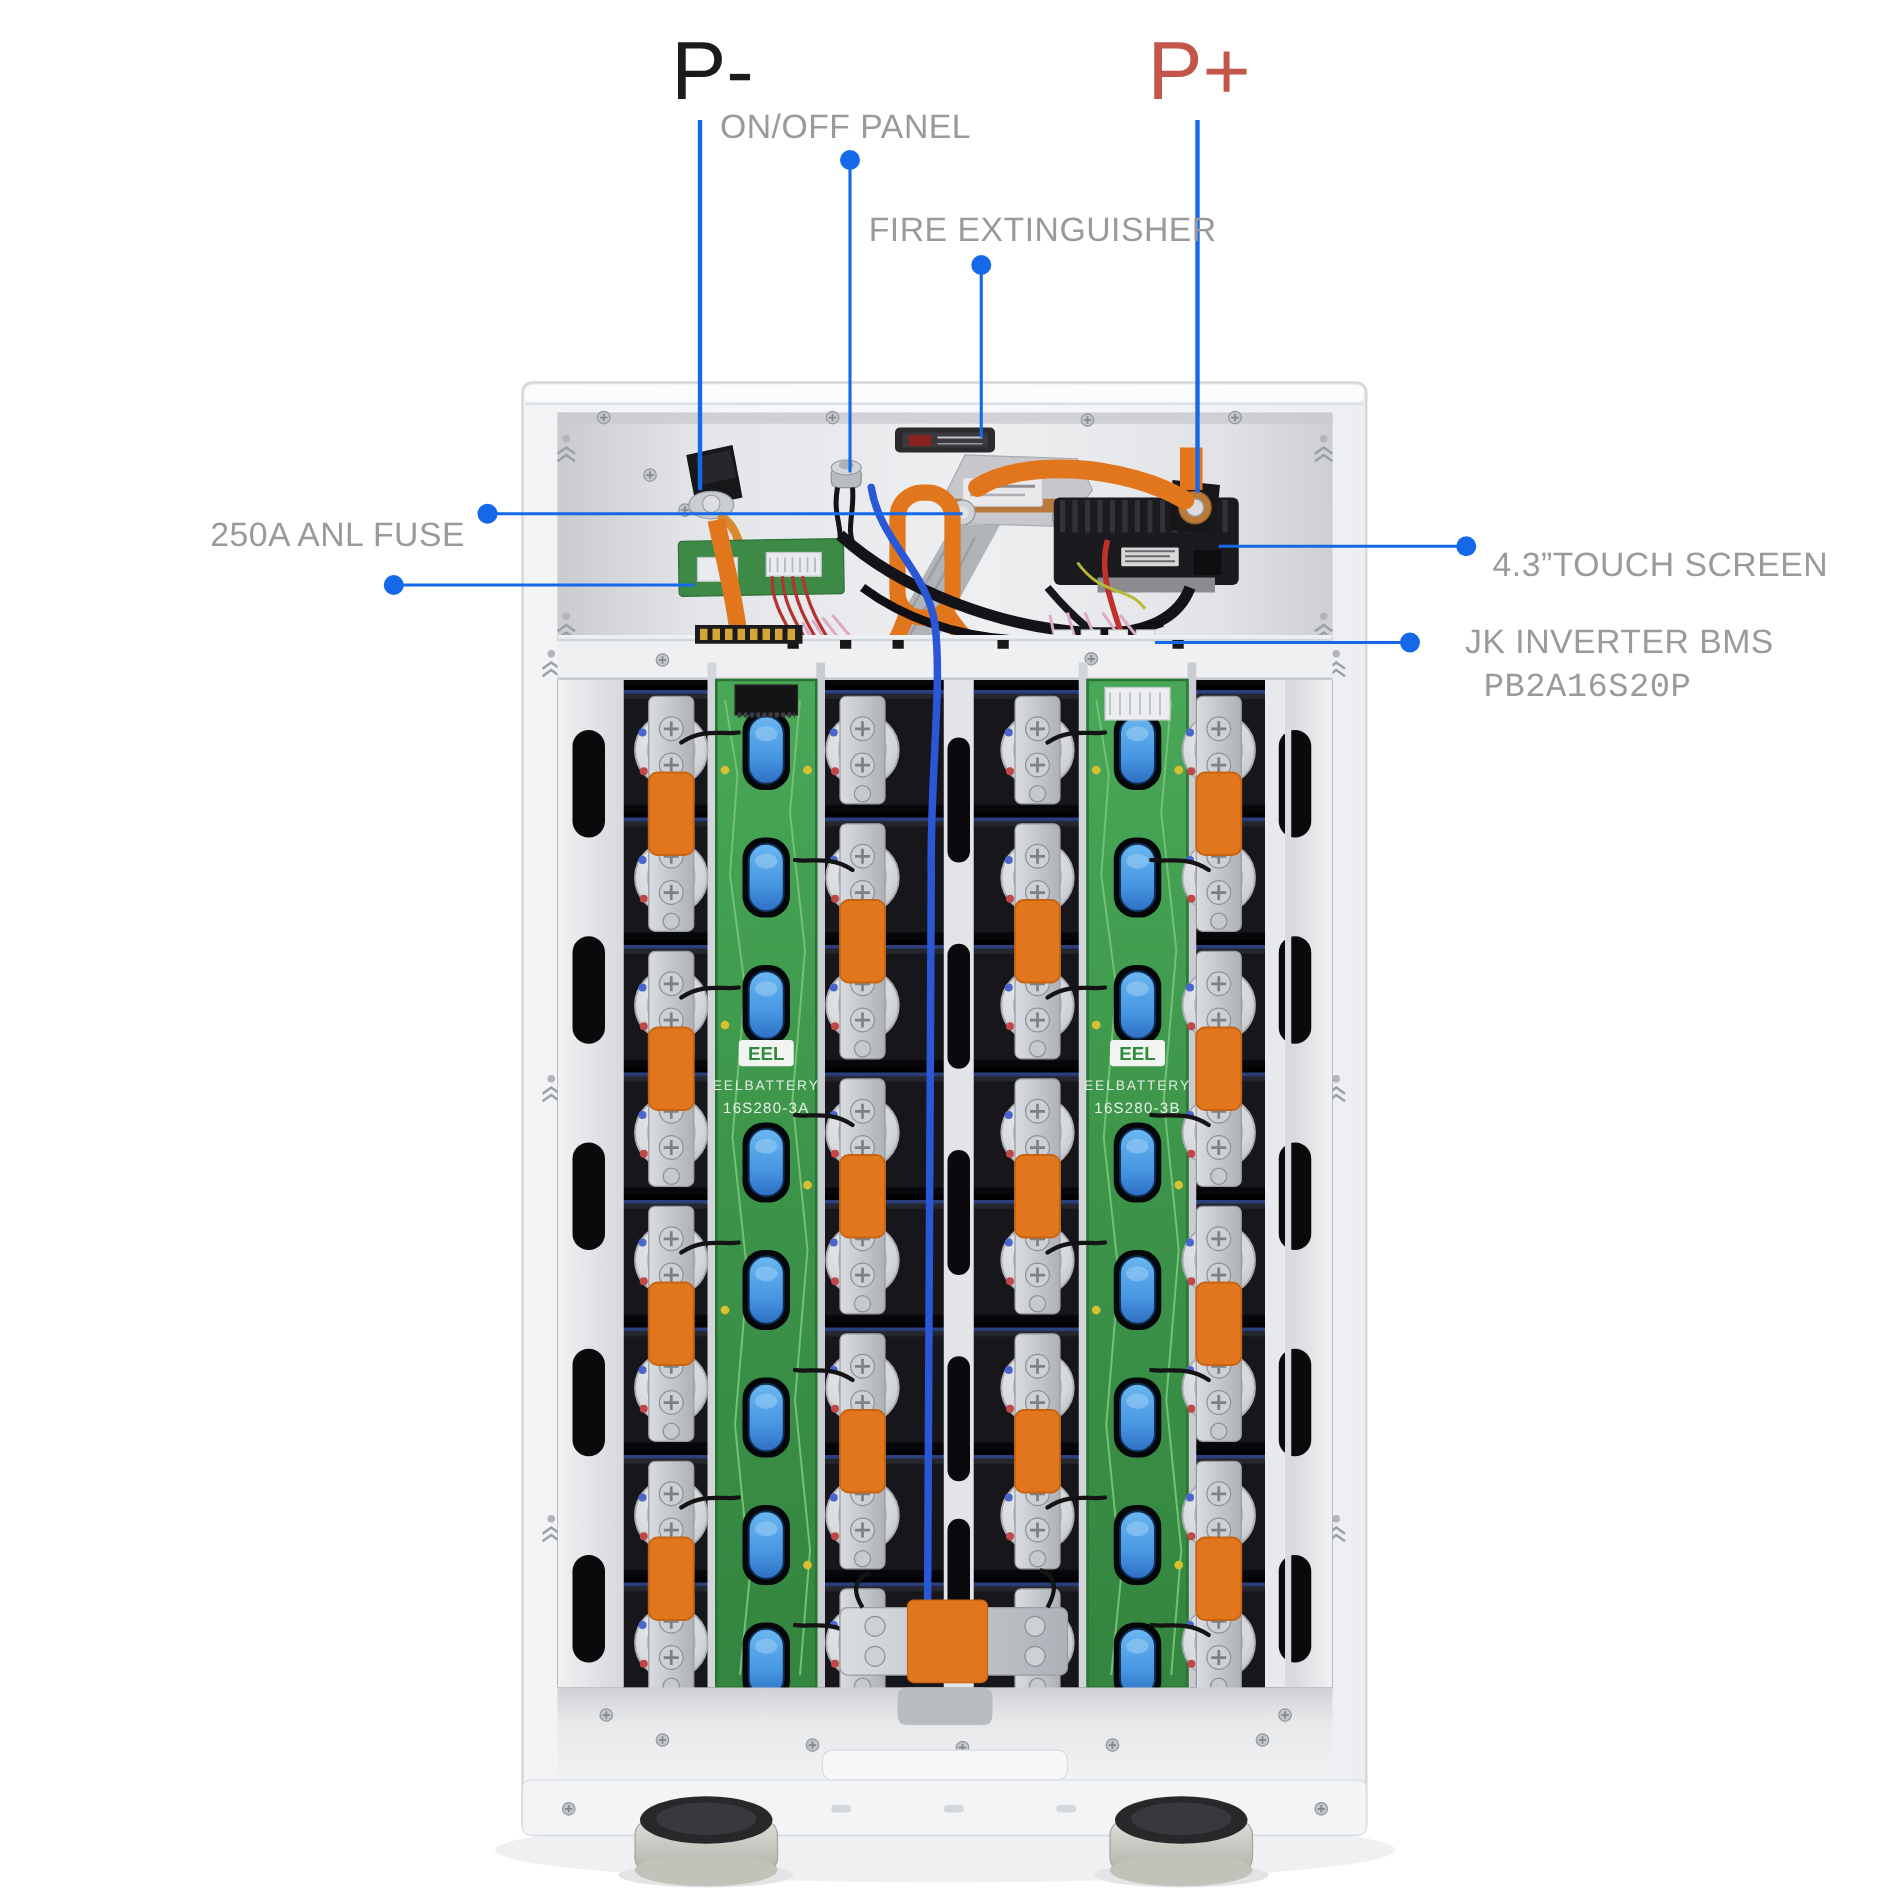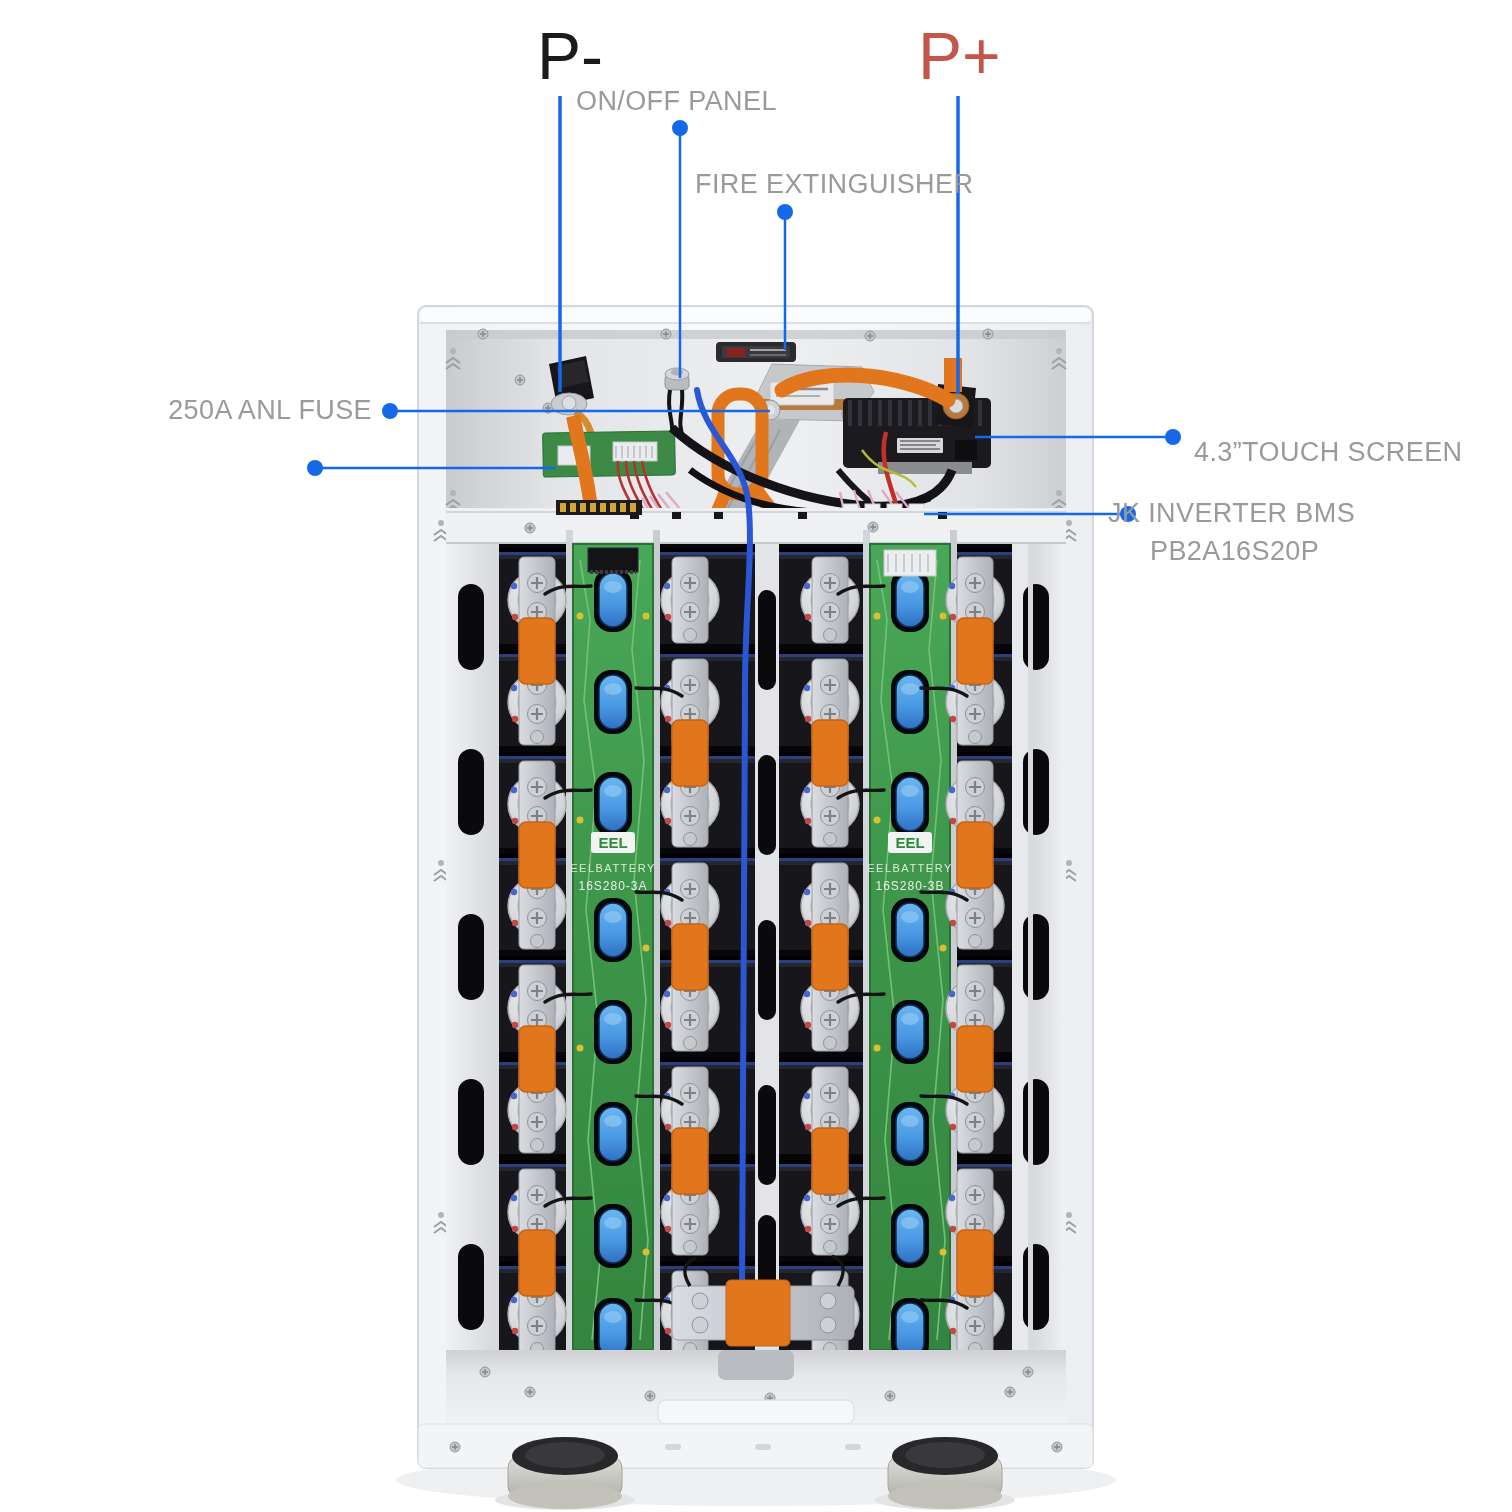--- a/index.html
+++ b/index.html
@@ -8,25 +8,25 @@
   #artwork{position:absolute;left:0;top:0;}
   .label{position:absolute;font-size:27px;color:#9a9a9d;letter-spacing:.4px;white-space:nowrap;
          font-family:"Liberation Sans",sans-serif;}
   .label.right-align{text-align:right;}
   .biglabel{position:absolute;font-size:66px;font-weight:400;letter-spacing:0px;white-space:nowrap;
             font-family:"Liberation Sans",sans-serif;}
   #p-minus-label{left:537px;top:18px;color:#1b1b1d;}
   #p-plus-label{left:918px;top:18px;color:#c25749;}
   #onoff-label{left:576px;top:86px;}
   #fire-label{left:695px;top:169px;}
-  #fuse-label{right:1140px;top:395px;}
+  #fuse-label{right:1140px;top:413px;}
   #comm-label{left:55px;top:452px;}
   #screen-label{left:1194px;top:421px;margin-top:16px;}
-  #bms-label-1{left:1108px;top:498px;}
-  #bms-label-2{left:1150px;top:536px;}
+  #bms-label-1{left:1172px;top:498px;}
+  #bms-label-2{left:1187px;top:536px;font-family:Liberation Mono, monospace;}
 </style>
 </head>
 <body>
 
 <div id="stage">
 
 <svg id="artwork" width="1512" height="1512" viewBox="0 0 1512 1512">
   <defs>
     <linearGradient id="gBody" x1="0" y1="0" x2="1" y2="0">
       <stop offset="0" stop-color="#f2f3f5"></stop>

